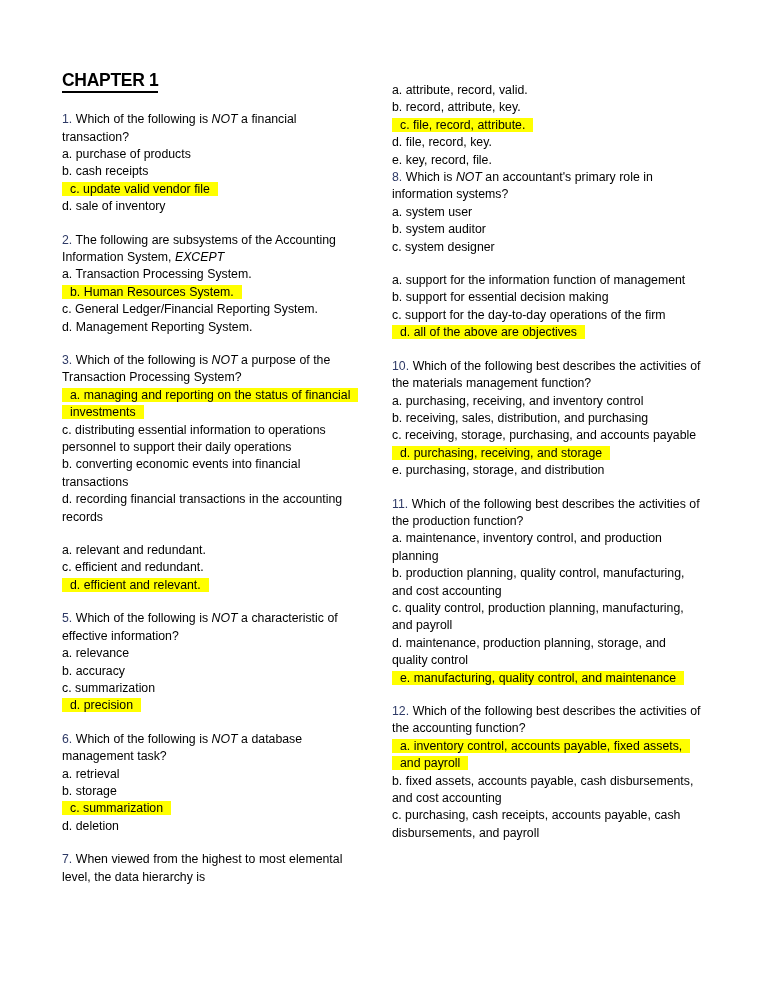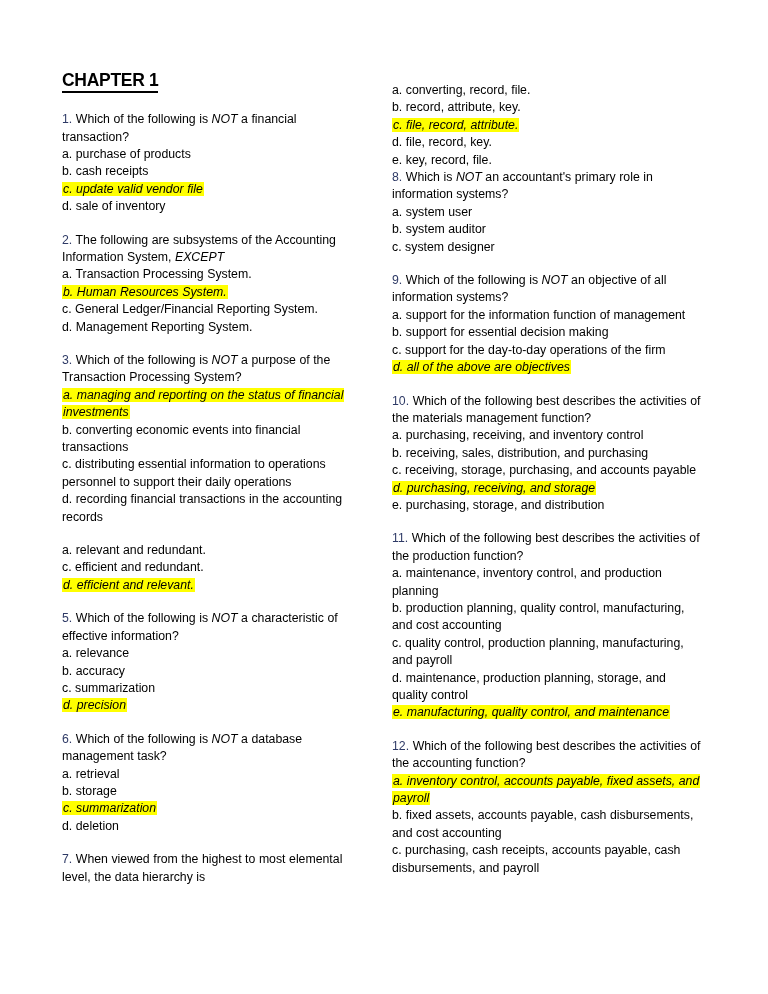--- a/index.html
+++ b/index.html
@@ -68,22 +68,21 @@
   }
   .ital {
     font-style: italic;
   }
   .opt .hl {
     background-color: #ffff00;
     box-decoration-break: clone;
     -webkit-box-decoration-break: clone;
   }
   .opt.highlighted > span.hl {
-    padding: 0 1px;
-    font-style: italic;
+    padding: 0 8px;
   }
 </style>
 </head>
 <body>
 
 <div class="page">
   <div class="columns">
 
     <div class="col">
       <h1 class="chapter-title">CHAPTER 1</h1>
@@ -98,22 +97,22 @@
           <div class="qblock">
             <p class="qtext"><span class="qnum">2.</span><span> The following are subsystems of the Accounting Information System, </span><span class="ital">EXCEPT</span></p>
             <p class="opt"><span>a. Transaction Processing System.</span></p>
             <p class="opt highlighted"><span class="hl">b. Human Resources System.</span></p>
             <p class="opt"><span>c. General Ledger/Financial Reporting System.</span></p>
             <p class="opt"><span>d. Management Reporting System.</span></p>
           </div>
           <div class="qblock">
             <p class="qtext"><span class="qnum">3.</span><span> Which of the following is </span><span class="ital">NOT</span><span> a purpose of the Transaction Processing System?</span></p>
             <p class="opt highlighted"><span class="hl">a. managing and reporting on the status of financial investments</span></p>
+            <p class="opt"><span>c. distributing essential information to operations personnel to support their daily operations</span></p>
             <p class="opt"><span>b. converting economic events into financial transactions</span></p>
-            <p class="opt"><span>c. distributing essential information to operations personnel to support their daily operations</span></p>
             <p class="opt"><span>d. recording financial transactions in the accounting records</span></p>
           </div>
           <div class="qblock">
             <p class="opt"><span>a. relevant and redundant.</span></p>
             <p class="opt"><span>c. efficient and redundant.</span></p>
             <p class="opt highlighted"><span class="hl">d. efficient and relevant.</span></p>
           </div>
           <div class="qblock">
             <p class="qtext"><span class="qnum">5.</span><span> Which of the following is </span><span class="ital">NOT</span><span> a characteristic of effective information?</span></p>
             <p class="opt"><span>a. relevance</span></p>
@@ -130,36 +129,35 @@
           </div>
           <div class="qblock">
             <p class="qtext"><span class="qnum">7.</span><span> When viewed from the highest to most elemental level, the data hierarchy is</span></p>
           </div>
         </div>
     </div>
 
     <div class="col-right">
       <div id="right-continued">
           <div class="qblock">
-            <p class="opt"><span>a. converting, record, file.</span></p>
+            <p class="opt"><span>a. attribute, record, valid.</span></p>
             <p class="opt"><span>b. record, attribute, key.</span></p>
             <p class="opt highlighted"><span class="hl">c. file, record, attribute.</span></p>
             <p class="opt"><span>d. file, record, key.</span></p>
             <p class="opt"><span>e. key, record, file.</span></p>
           </div>
         </div>
       <div id="right-questions">
           <div class="qblock">
             <p class="qtext"><span class="qnum">8.</span><span> Which is </span><span class="ital">NOT</span><span> an accountant's primary role in information systems?</span></p>
             <p class="opt"><span>a. system user</span></p>
             <p class="opt"><span>b. system auditor</span></p>
             <p class="opt"><span>c. system designer</span></p>
           </div>
           <div class="qblock">
-            <p class="qtext"><span class="qnum">9.</span><span> Which of the following is </span><span class="ital">NOT</span><span> an objective of all information systems?</span></p>
             <p class="opt"><span>a. support for the information function of management</span></p>
             <p class="opt"><span>b. support for essential decision making</span></p>
             <p class="opt"><span>c. support for the day-to-day operations of the firm</span></p>
             <p class="opt highlighted"><span class="hl">d. all of the above are objectives</span></p>
           </div>
           <div class="qblock">
             <p class="qtext"><span class="qnum">10.</span><span> Which of the following best describes the activities of the materials management function?</span></p>
             <p class="opt"><span>a. purchasing, receiving, and inventory control</span></p>
             <p class="opt"><span>b. receiving, sales, distribution, and purchasing</span></p>
             <p class="opt"><span>c. receiving, storage, purchasing, and accounts payable</span></p>

